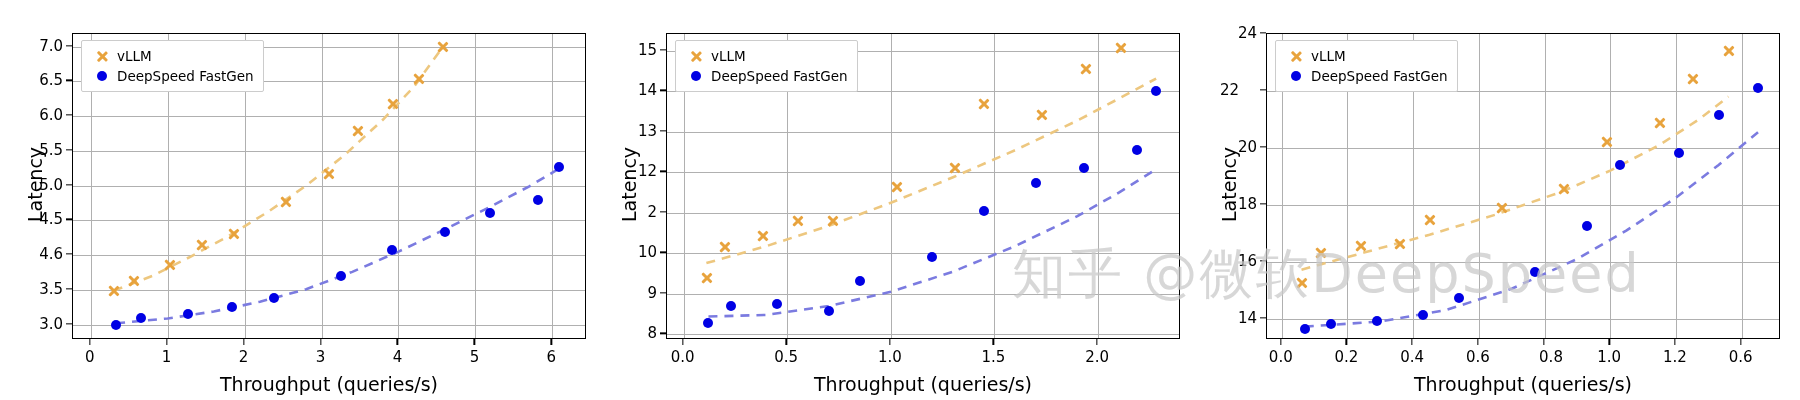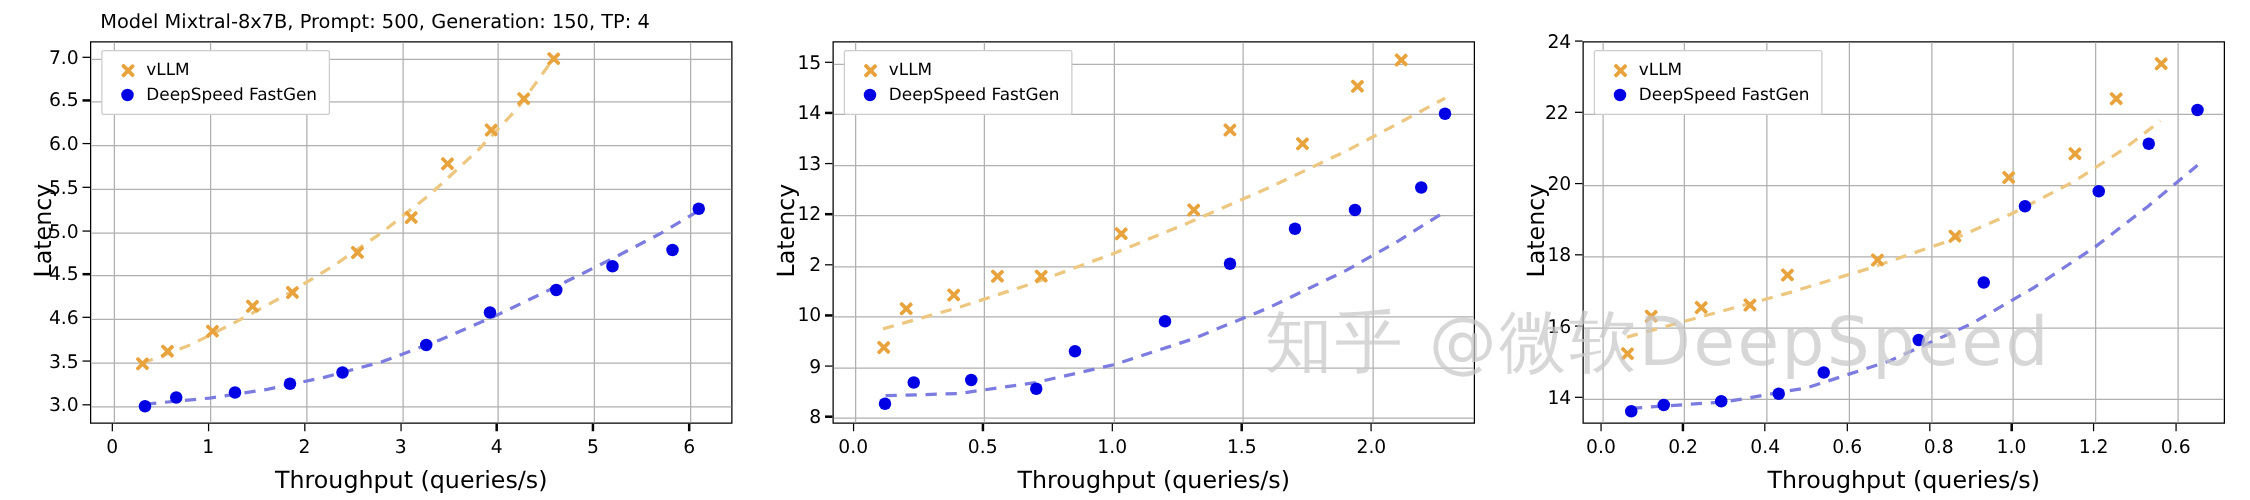--- a/index.html
+++ b/index.html
@@ -52,21 +52,20 @@
     white-space:nowrap;letter-spacing:2px;pointer-events:none;
     font-family:"DejaVu Sans","Liberation Sans",sans-serif;
   }
 </style>
 </head>
 <body>
 
 <div class="figure">
   <div id="panels">
       <div class="panel" style="left: 0px; width: 600px;">
-        <div class="panel-title">Model Mixtral-8x7B, Prompt: 500, Generation: 150, TP: 4</div>
         <div class="plot-area" style="left: 72px; top: 33px; width: 514px; height: 306px;">
           <div class="grid-line h" style="top: 290.7px; background: rgb(176, 176, 176);"></div>
           <div class="grid-line h" style="top: 255.927px; background: rgb(176, 176, 176);"></div>
           <div class="grid-line h" style="top: 221.155px; background: rgb(176, 176, 176);"></div>
           <div class="grid-line h" style="top: 186.382px; background: rgb(176, 176, 176);"></div>
           <div class="grid-line h" style="top: 151.609px; background: rgb(176, 176, 176);"></div>
           <div class="grid-line h" style="top: 116.836px; background: rgb(176, 176, 176);"></div>
           <div class="grid-line h" style="top: 82.0636px; background: rgb(176, 176, 176);"></div>
           <div class="grid-line h" style="top: 47.2909px; background: rgb(176, 176, 176);"></div>
           <div class="grid-line h" style="top: 12.5182px; background: rgb(176, 176, 176);"></div>
@@ -535,21 +534,21 @@
           </div>
         </div>
         <div class="ytick-label" style="right: 543px; top: 317.651px;">14</div>
         <div class="ytick-mark" style="left: 60px; top: 317.651px;"></div>
         <div class="ytick-label" style="right: 543px; top: 260.721px;">16</div>
         <div class="ytick-mark" style="left: 60px; top: 260.721px;"></div>
         <div class="ytick-label" style="right: 543px; top: 203.791px;">18</div>
         <div class="ytick-mark" style="left: 60px; top: 203.791px;"></div>
         <div class="ytick-label" style="right: 543px; top: 146.86px;">20</div>
         <div class="ytick-mark" style="left: 60px; top: 146.86px;"></div>
-        <div class="ytick-label" style="right: 545px; top: 89.9302px; margin-left: 24px;">22</div>
+        <div class="ytick-label" style="right: 561px; top: 89.9302px; margin-left: 24px;">22</div>
         <div class="ytick-mark" style="left: 60px; top: 89.9302px;"></div>
         <div class="ytick-label" style="right: 543px; top: 33px;">24</div>
         <div class="ytick-mark" style="left: 60px; top: 33px;"></div>
         <div class="xtick-label" style="left: 80.7796px; top: 348px;">0.0</div>
         <div class="xtick-mark" style="left: 80.7796px; top: 339px;"></div>
         <div class="xtick-label" style="left: 146.466px; top: 348px;">0.2</div>
         <div class="xtick-mark" style="left: 146.466px; top: 339px;"></div>
         <div class="xtick-label" style="left: 212.153px; top: 348px;">0.4</div>
         <div class="xtick-mark" style="left: 212.153px; top: 339px;"></div>
         <div class="xtick-label" style="left: 277.84px; top: 348px;">0.6</div>

